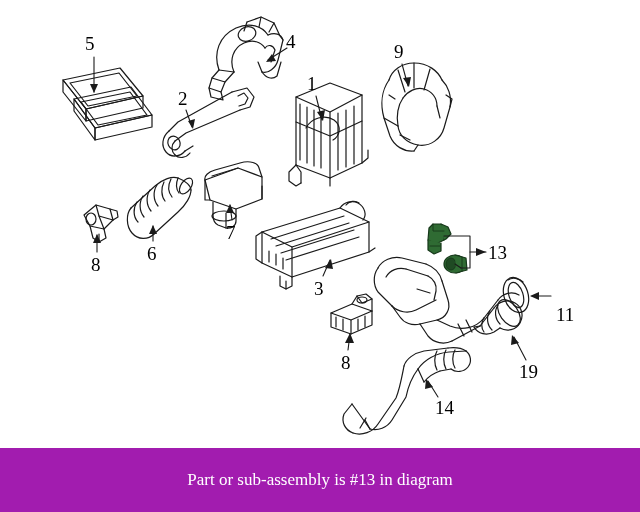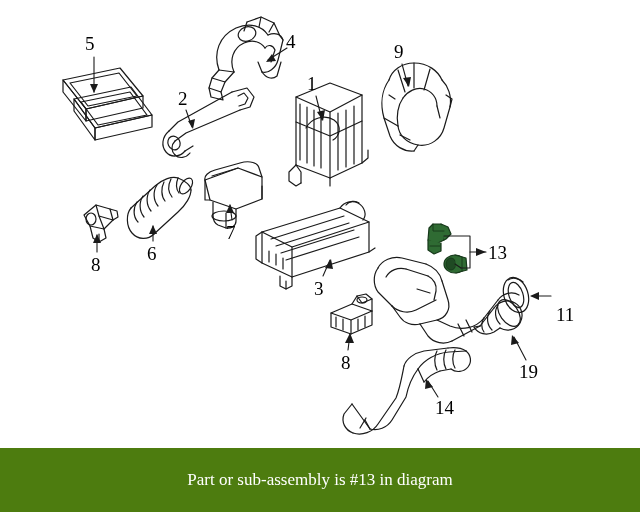--- a/index.html
+++ b/index.html
@@ -33,21 +33,21 @@
     line-height: 1;
     white-space: nowrap;
     user-select: none;
   }
   #footer-banner {
     position: absolute;
     left: 0;
     top: 448px;
     width: 640px;
     height: 64px;
-    background: #4d7c0f;
+    background: #a21caf;
     color: #ffffff;
     display: flex;
     flex-direction: column;
     align-items: center;
     justify-content: center;
     font-family: "Liberation Serif", serif;
   }
   #footer-banner .line1 {
     font-size: 17px;
     line-height: 20px;

